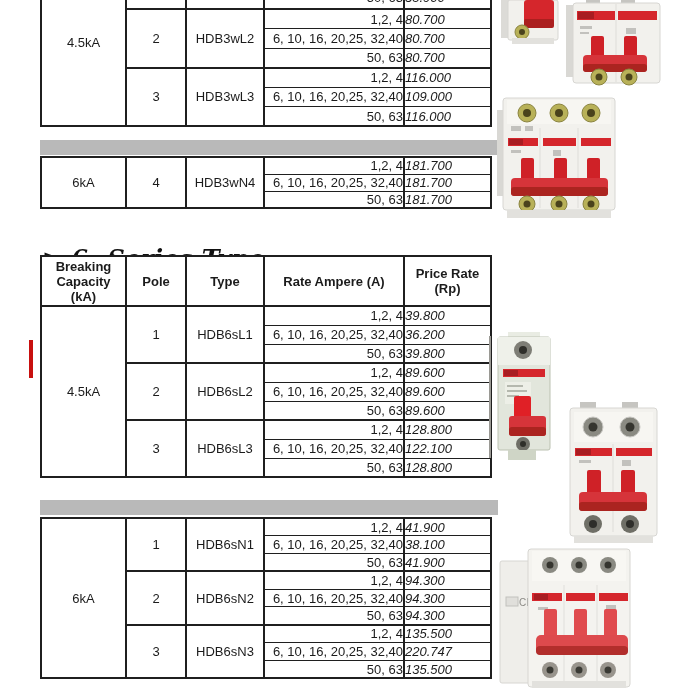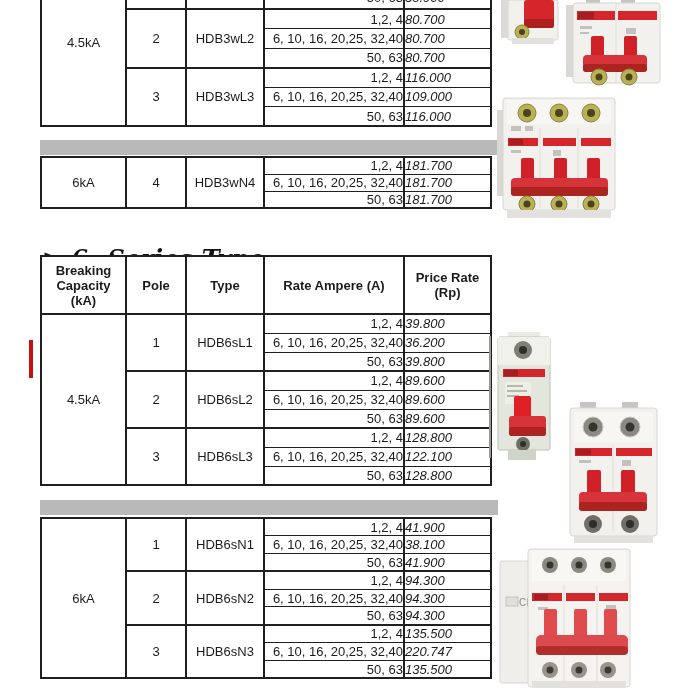--- a/index.html
+++ b/index.html
@@ -20,21 +20,21 @@
   .t1a{top:0;border-top:0;}
   .t1a tr{height:19.5px;}
   .t1a tr.rp{height:8px;}
   .t1a tr.rp td{border-top:0;}
   .t1a .cap{padding-bottom:40px;}
   .cut{height:20px;line-height:20px;margin-top:-12px;}
   .t1b{top:156px;}
   .t1b tr{height:17px;}
   .t2{top:255px;}
   .t2 tr{height:19px;}
-  .t2 tr.hd{height:58px;}
+  .t2 tr.hd{height:50px;}
   .t2b{top:517px;}
   .t2b tr{height:17.8px;}
   
   .gray{position:absolute;left:40px;width:458px;height:15px;background:#b9b9b9;}
   .gray1{top:140px;}
   .gray2{top:500px;}
   .marker{position:absolute;left:29px;top:340px;width:4px;height:38px;background:#c8100f;}
   .heading{position:absolute;left:42px;top:231px;font-family:"DejaVu Serif","Liberation Serif",serif;
            font-style:italic;font-weight:bold;font-size:24px;letter-spacing:.4px;color:#111;margin-top:13px;}
   

